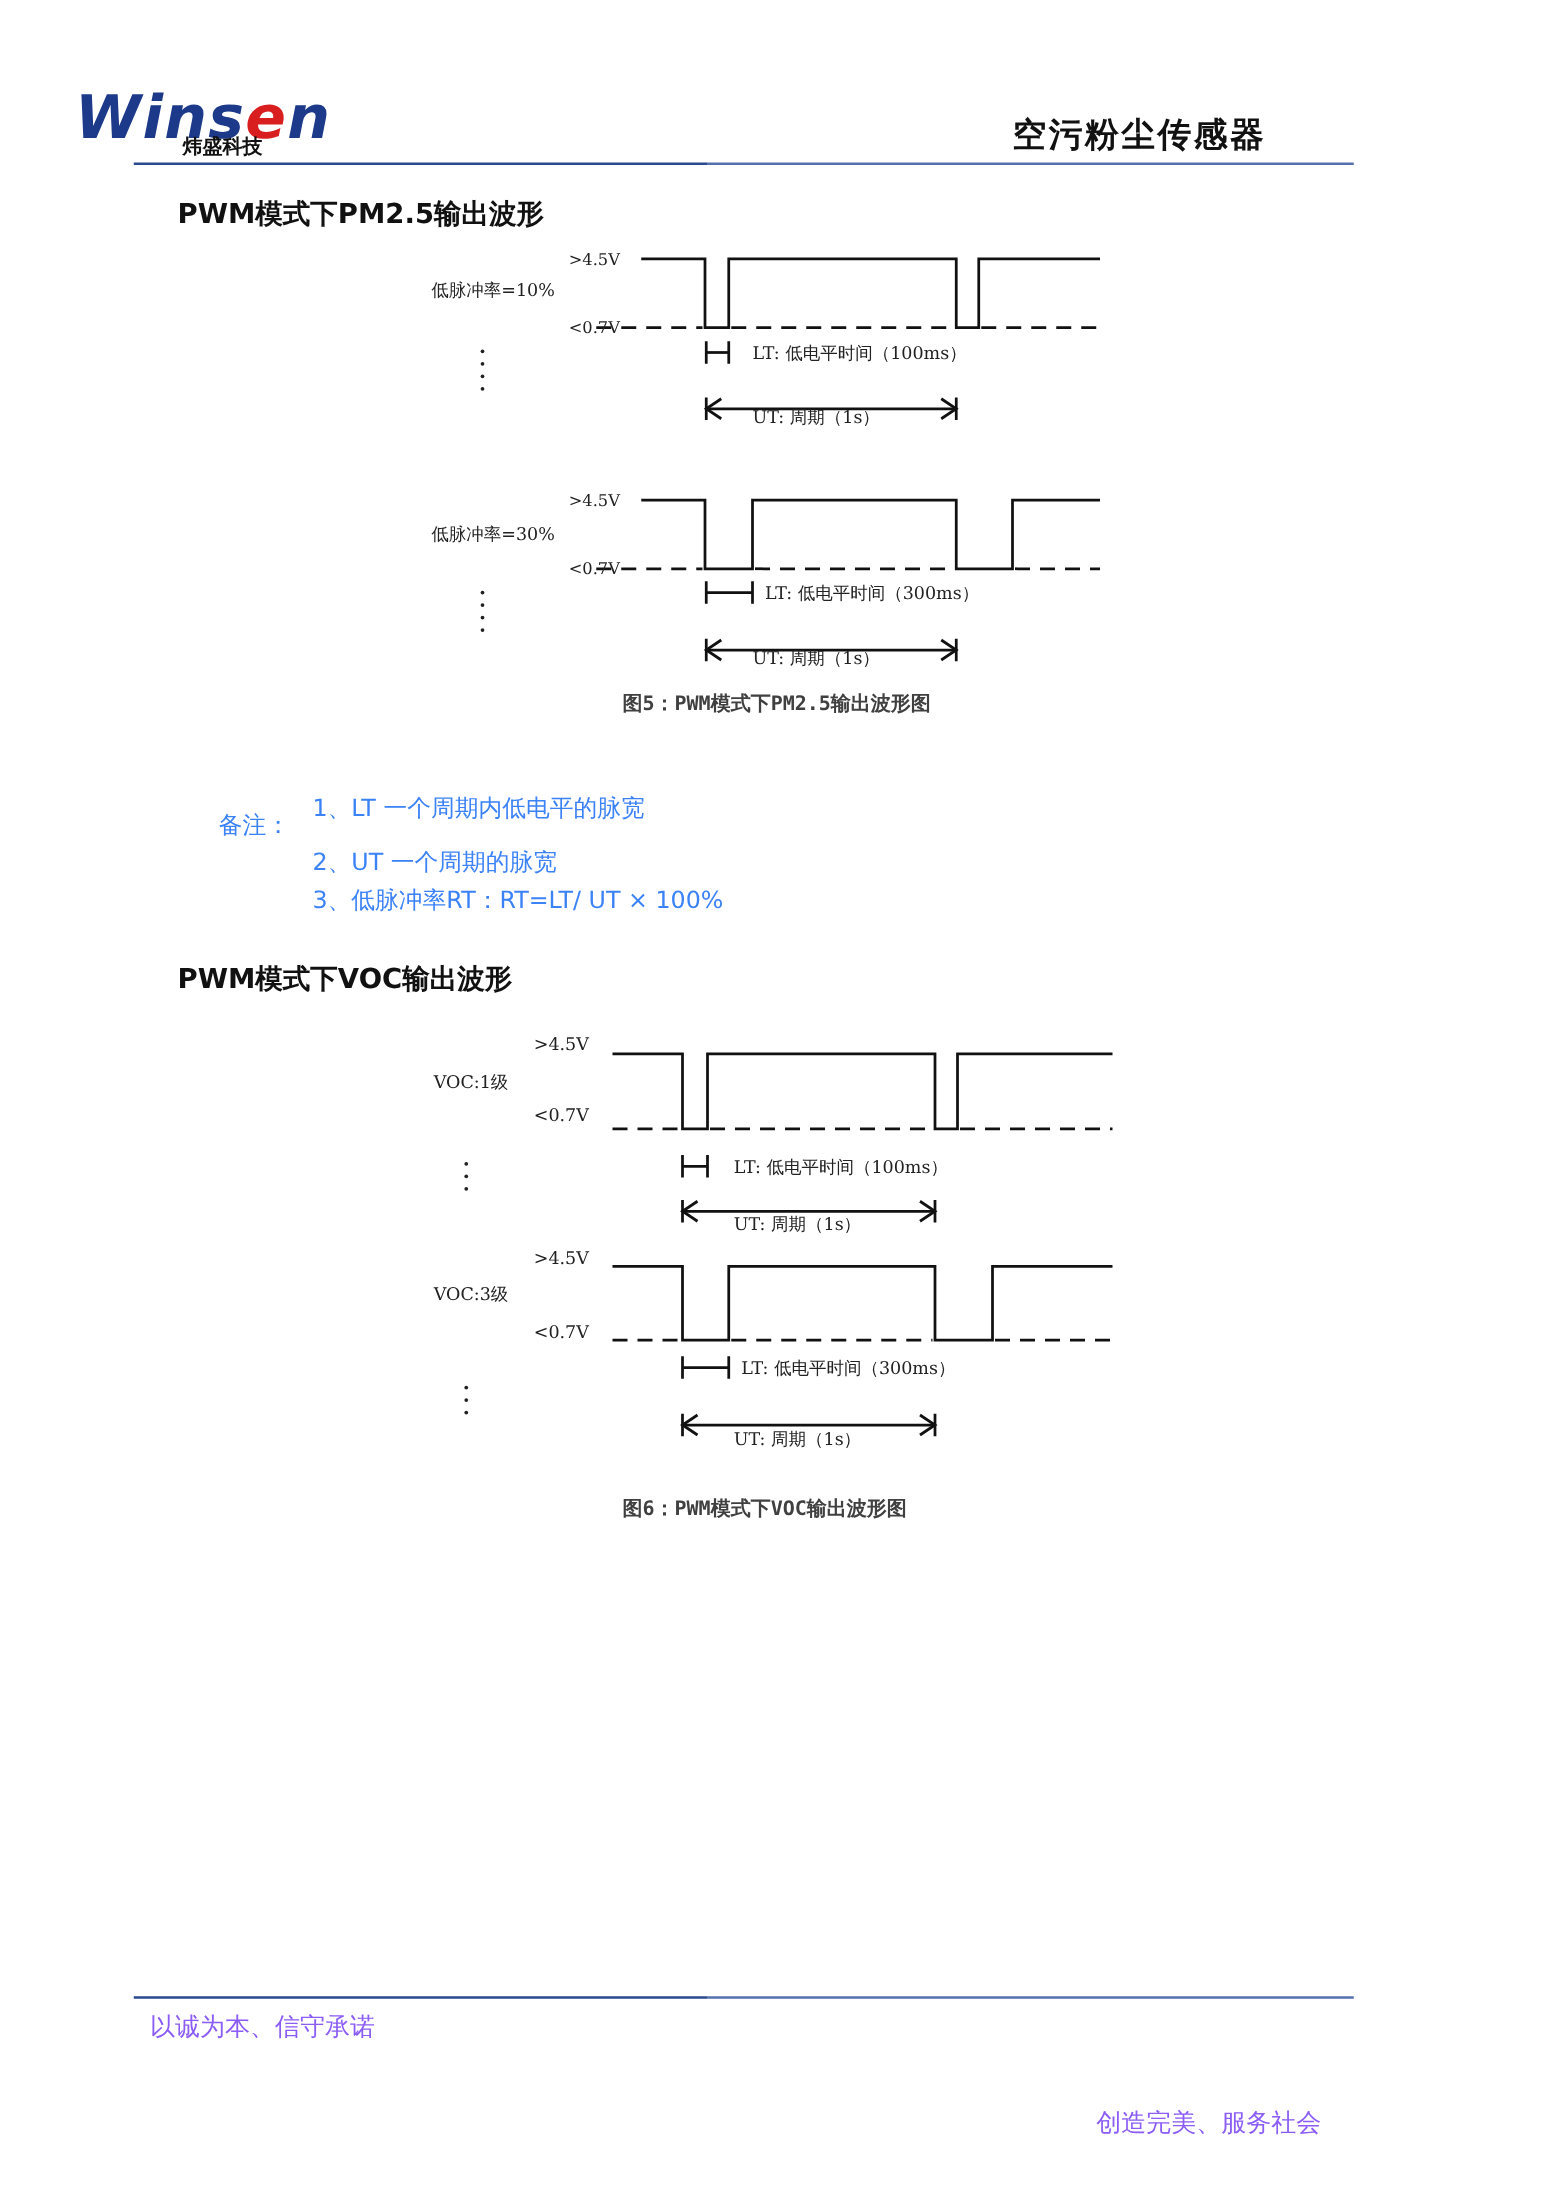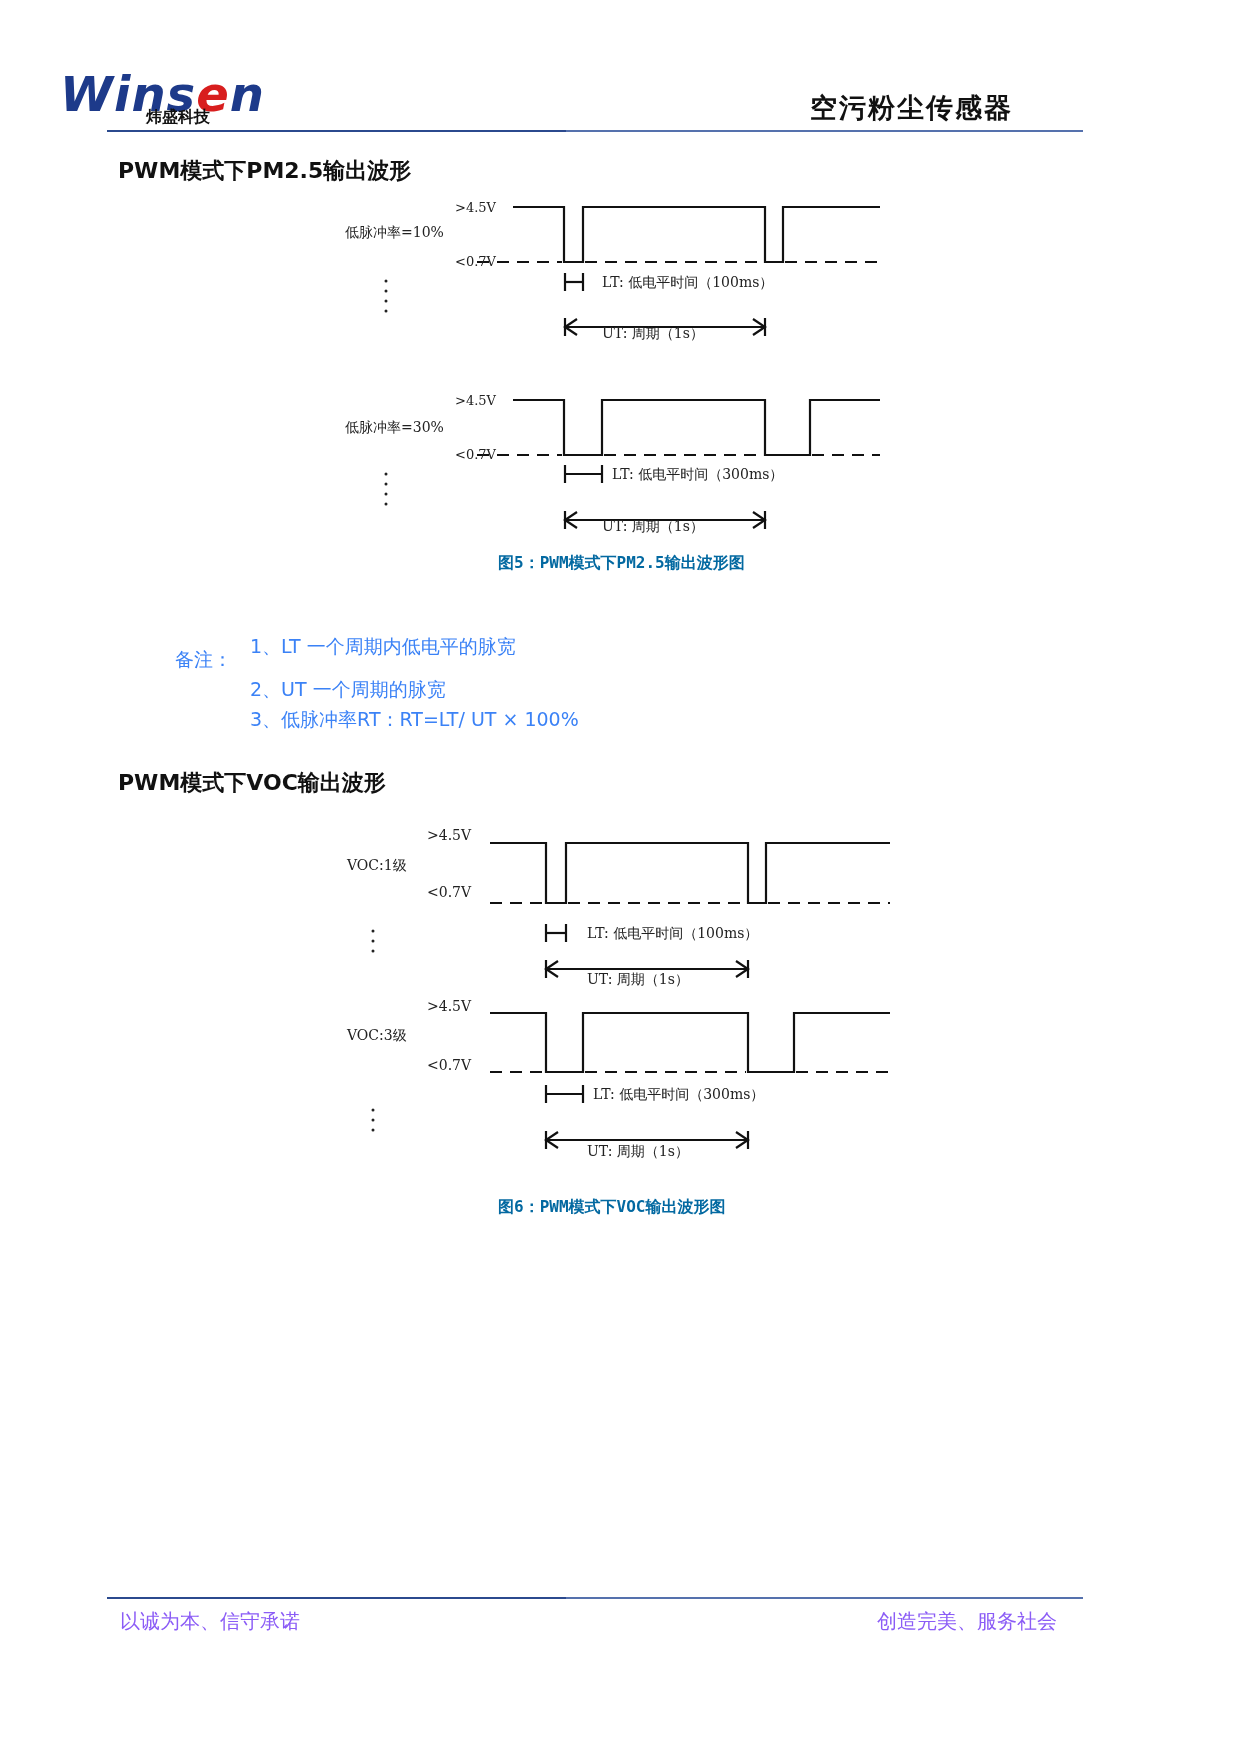--- a/index.html
+++ b/index.html
@@ -5,22 +5,22 @@
   html, body { margin:0; padding:0; background:#ffffff; }
   body { width:1240px; height:1754px; position:relative; overflow:hidden;
          font-family:"DejaVu Serif", serif; color:#111; }
   .abs { position:absolute; }
   .logo-word { left:60px; top:66px; font-family:"DejaVu Sans", sans-serif; font-weight:bold;
                font-style:italic; font-size:48px; color:#1d3a8a; letter-spacing:1px; }
   .logo-word .e { color:#d81e1e; }
   .logo-cn { left:146px; top:107px; font-family:"DejaVu Sans", sans-serif; font-weight:bold; font-size:16px; color:#111; }
   .head-title { left:810px; top:90px; font-size:27px; letter-spacing:2px; color:#111;font-weight:bold; }
   .rule { height:2px; background:linear-gradient(to right,#2b4a8e 0%,#2b4a8e 47%,#5571ad 47%,#5571ad 100%); }
-  .sec-title { font-family:"DejaVu Sans", sans-serif; font-weight:bold; font-size:22px; color:#111; }
-  .cap { font-family:"DejaVu Sans Mono", monospace; font-weight:bold; font-size:16px; color:#0369a1; }
+  .sec-title { font-family:"DejaVu Sans", sans-serif; font-weight:bold; font-size:22px; color:#111;margin-left:24px; }
+  .cap { font-family:"DejaVu Sans Mono", monospace; font-weight:bold; font-size:16px; color:#404040; }
   .note { font-family:"DejaVu Sans", sans-serif; font-size:19px; color:#3b82f6;text-align:center; }
   .foot { font-size:20px; color:#8b5cf6; }
   svg text { font-family:"DejaVu Serif", serif; }
 </style>
 </head>
 <body>
 
 <div class="abs logo-word"><span>Wins</span><span class="e">e</span><span>n</span></div>
 <div class="abs logo-cn">炜盛科技</div>
 <div class="abs head-title">空污粉尘传感器</div>
@@ -138,13 +138,13 @@
     <circle cx="43" cy="290" r="1.5"></circle>
       <circle cx="43" cy="300" r="1.5"></circle>
       <circle cx="43" cy="310" r="1.5"></circle>
   </g>
 </svg>
 
 <div class="abs cap" style="left:498px; top:1197px;">图6：PWM模式下VOC输出波形图</div>
 
 <div class="abs rule" style="left:107px; top:1597px; width:976px;"></div>
 <div class="abs foot" style="left:120px; top:1608px;">以诚为本、信守承诺</div>
-<div class="abs foot" style="left:877px; top:1608px;">创造完美、服务社会</div>
+<div class="abs foot" style="left:877px; top:1685px;">创造完美、服务社会</div>
 
 </body></html>

